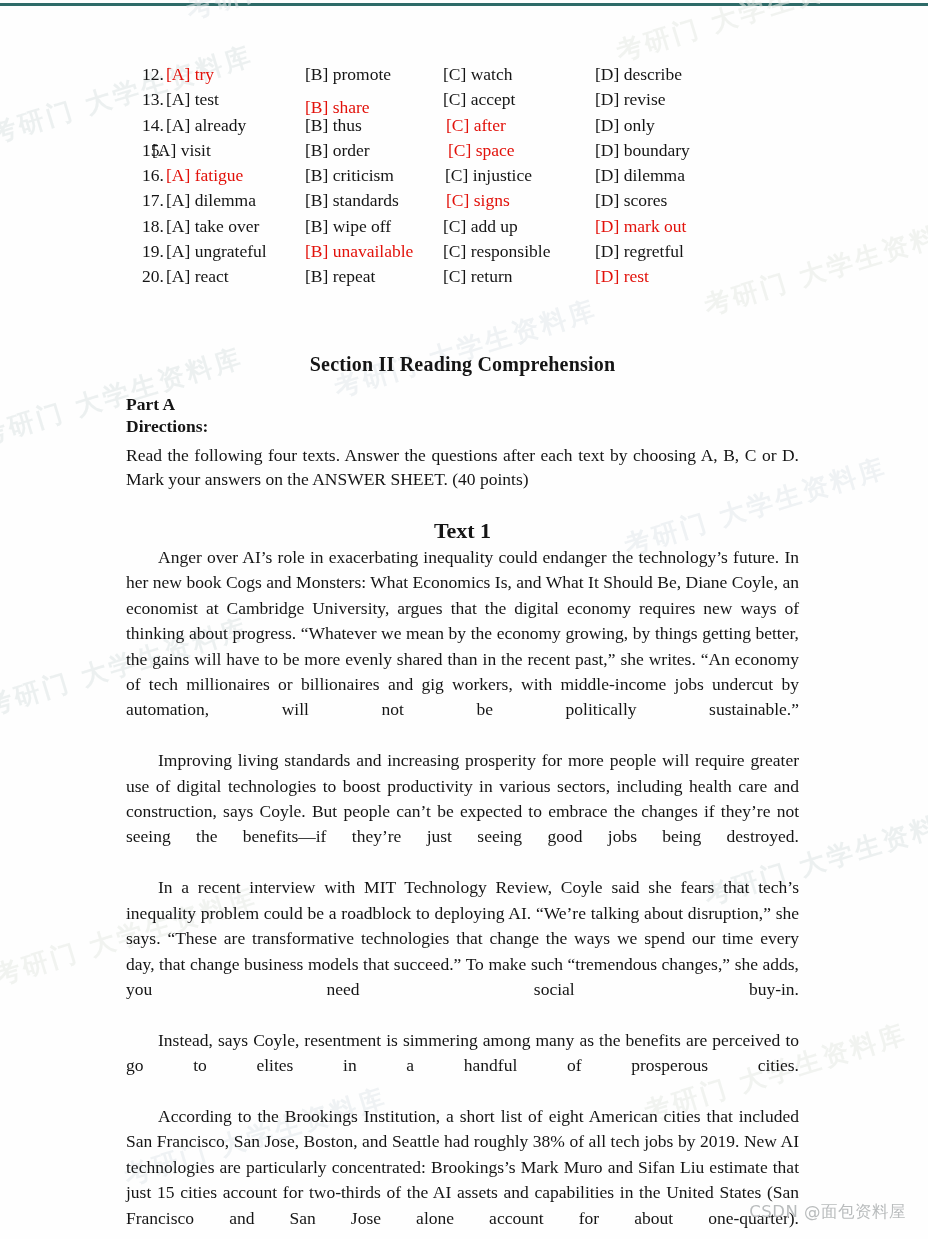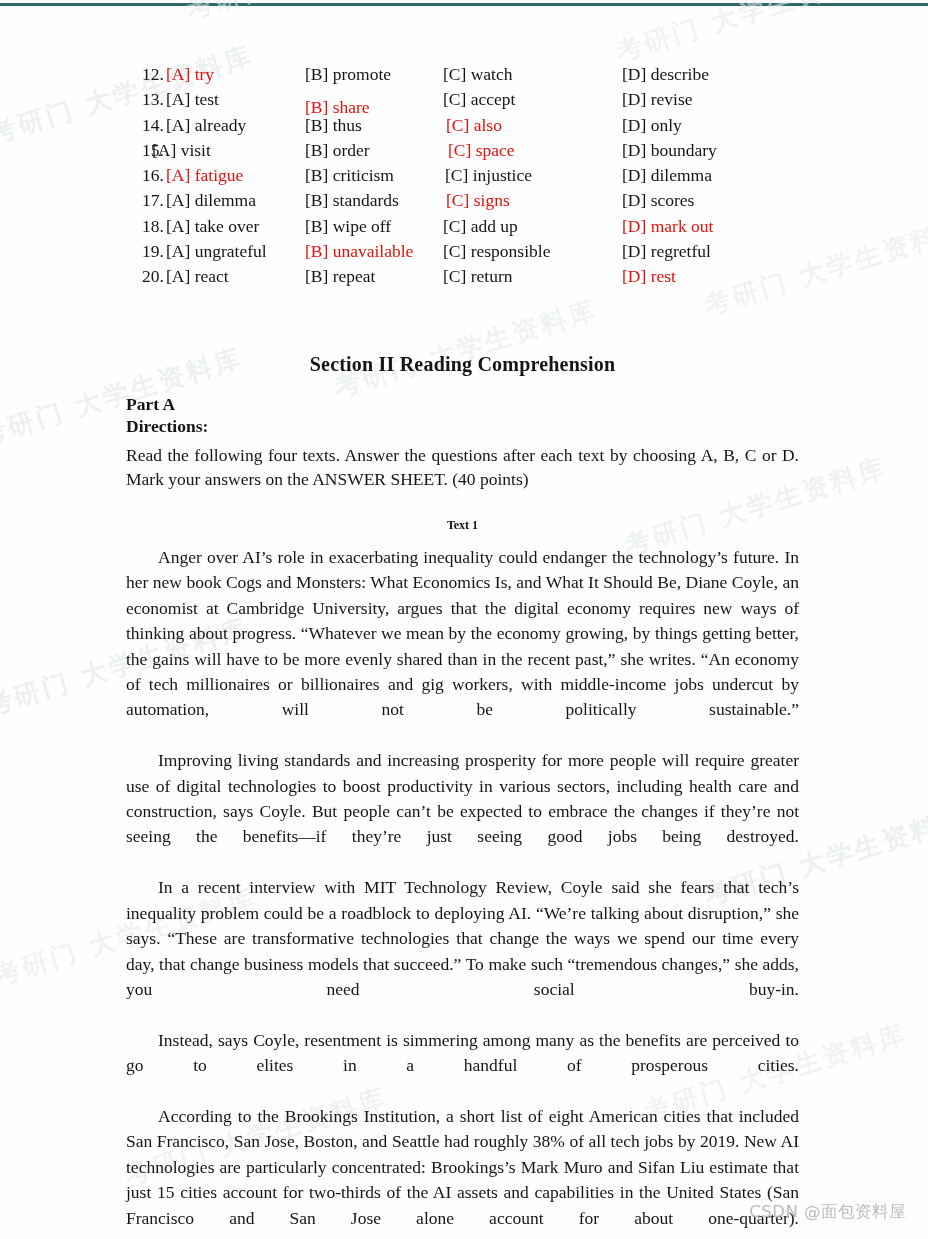--- a/index.html
+++ b/index.html
@@ -70,21 +70,21 @@
     height: 25.3px;
     font-size: 17.5px;
     line-height: 25.3px;
     white-space: nowrap;
   }
   .ans-cell { position: absolute; top: 0; }
   .col-num { left: 16px; width: 26px; text-align: left; }
   .col-a   { left: 40px; }
   .col-b   { left: 179px; }
   .col-c   { left: 317px; }
-  .col-d   { left: 496px; }
+  .col-d   { left: 469px; }
   .opt-red { color: #e2110a; }
 
   
   .ans-row.j1 .col-c { left: 320px; }
   .ans-row.j2 .col-c { left: 322px; }
   .ans-row.j3 .col-c { left: 319px; }
   .ans-row.j2 .col-a { left: 26px; }
 
   
   .section-title {
@@ -122,21 +122,21 @@
     text-justify: inter-word;
   }
   .directions-body .lastline { text-align: left; }
 
   .text-title {
     position: absolute;
     left: 0;
     width: 673px;
     top: 518px;
     text-align: center;
-    font-size: 12px;
+    font-size: 22px;
     font-weight: 700;
   }
 
   
   #article {
     position: absolute;
     left: 0;
     top: 545px;
     width: 673px;
     font-size: 17.5px;
@@ -208,21 +208,21 @@
         <span class="ans-cell col-a"><span>[A]</span> <span>test</span></span>
         <span class="ans-cell col-b opt-red" style="color: rgb(226, 17, 10); margin-top: 8px;"><span>[B]</span> <span>share</span></span>
         <span class="ans-cell col-c"><span>[C]</span> <span>accept</span></span>
         <span class="ans-cell col-d"><span>[D]</span> <span>revise</span></span>
       </div>
 
       <div class="ans-row j1">
         <span class="ans-cell col-num">14.</span>
         <span class="ans-cell col-a"><span>[A]</span> <span>already</span></span>
         <span class="ans-cell col-b"><span>[B]</span> <span>thus</span></span>
-        <span class="ans-cell col-c opt-red" style="color: rgb(226, 17, 10);"><span>[C]</span> <span>also</span></span>
+        <span class="ans-cell col-c opt-red" style="color: rgb(226, 17, 10);"><span>[C]</span> <span>after</span></span>
         <span class="ans-cell col-d"><span>[D]</span> <span>only</span></span>
       </div>
 
       <div class="ans-row j2">
         <span class="ans-cell col-num">15.</span>
         <span class="ans-cell col-a"><span>[A]</span> <span>visit</span></span>
         <span class="ans-cell col-b"><span>[B]</span> <span>order</span></span>
         <span class="ans-cell col-c opt-red" style="color: rgb(226, 17, 10);"><span>[C]</span> <span>space</span></span>
         <span class="ans-cell col-d"><span>[D]</span> <span>boundary</span></span>
       </div>

